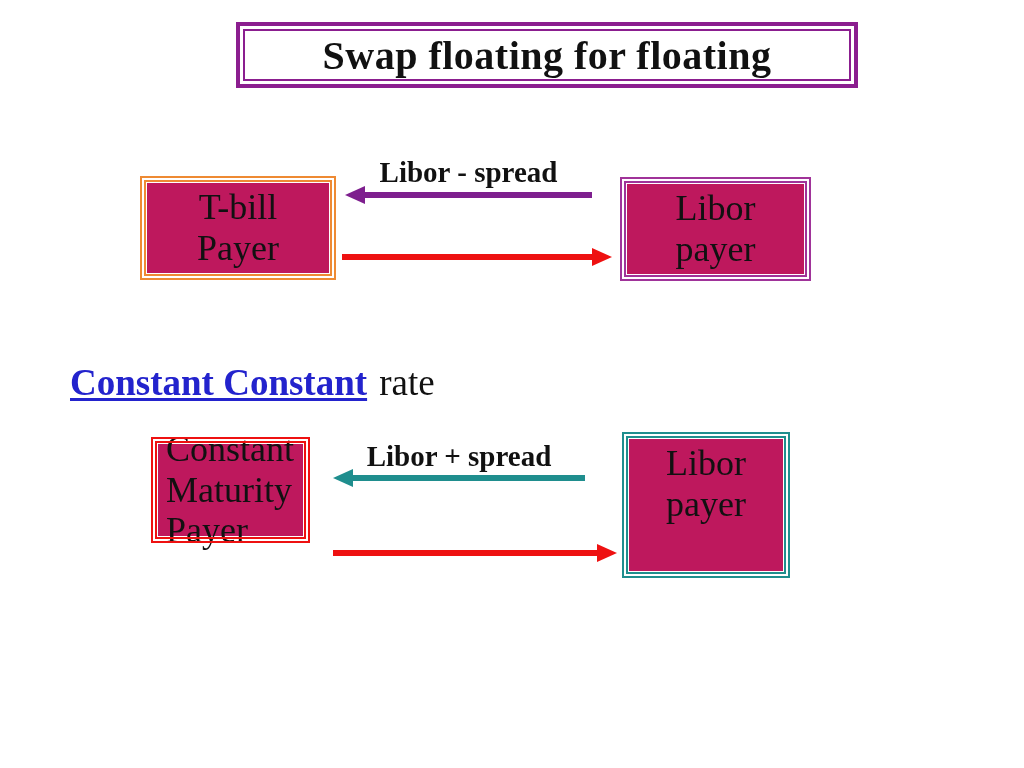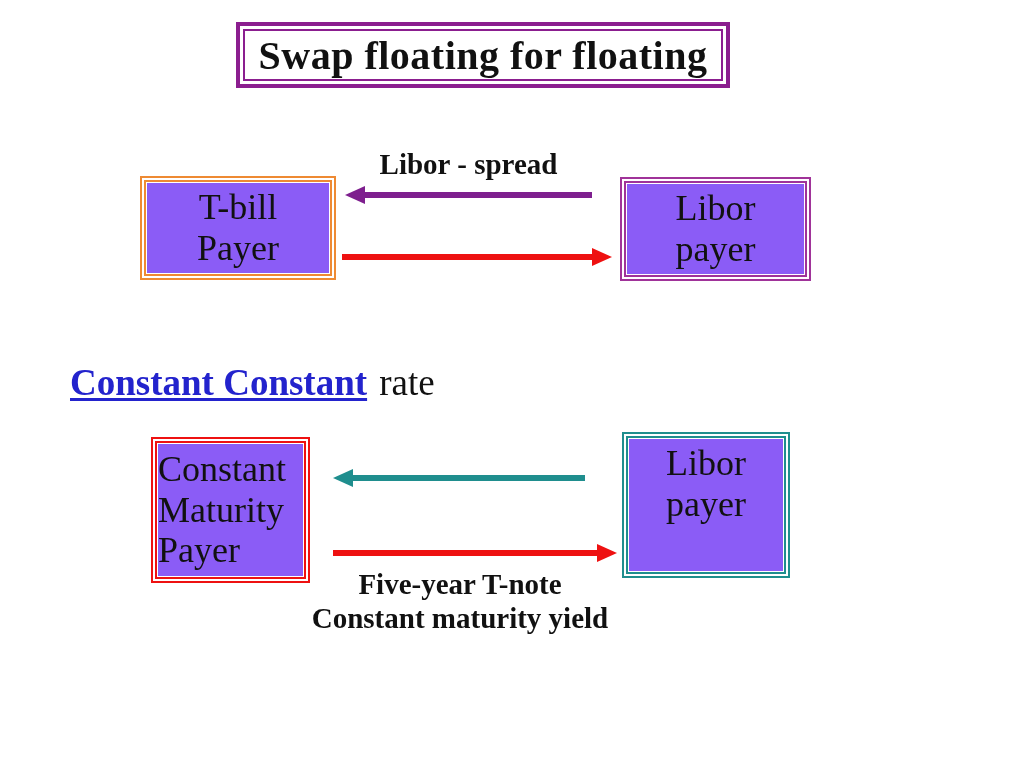--- a/index.html
+++ b/index.html
@@ -15,42 +15,42 @@
     --arrow-teal:#1F8E8E;
     --text-black:#111111;
   }
   html,body{margin:0;padding:0;background:#ffffff;}
   .slide{
     position:relative;width:1024px;height:768px;background:#ffffff;overflow:hidden;
     font-family:"Liberation Serif","DejaVu Serif",serif;color:var(--text-black);
   }
   
   .title-frame{
-    position:absolute;left:236px;top:22px;width:494px;height:66px;
+    position:absolute;left:236px;top:22px;width:622px;height:66px;
     border:4px solid var(--frame-purple);box-sizing:border-box;
     display:flex;align-items:center;justify-content:center;
   }
   .title-frame::after{
     content:"";position:absolute;inset:3px;border:2px solid var(--frame-purple);
     pointer-events:none;
   }
   .slide-title{
     font-size:40px;font-weight:bold;margin:0;letter-spacing:0.5px;
   }
   
   .heading{position:absolute;font-size:37px;white-space:nowrap;}
   .heading .term{
     font-weight:bold;text-decoration:underline;text-decoration-thickness:3px;text-underline-offset:3px;
   }
   .heading .term.violet{color:var(--link-violet);}
   .heading .term.blue{color:var(--link-blue);}
   .heading .rest{margin-left:0.33em;color:var(--text-black);}
   
   .dbox{
-    position:absolute;box-sizing:border-box;background:#8b5cf6;
+    position:absolute;box-sizing:border-box;background:#be185d;
     display:flex;align-items:center;justify-content:center;text-align:center;
     font-size:36px;line-height:1.13;white-space:pre-line;
   }
   .dbox::before{content:"";position:absolute;inset:-7px;border:2px solid var(--c);pointer-events:none;}
   .dbox::after{content:"";position:absolute;inset:-3px;border:2px solid var(--c);pointer-events:none;}
   .dbox.orange{--c:var(--box-orange);}
   .dbox.magenta{--c:var(--box-magenta);}
   .dbox.red{--c:var(--box-red);}
   .dbox.teal{--c:var(--box-teal);}
   .dbox.align-left{justify-content:flex-start;text-align:left;}
@@ -65,21 +65,21 @@
   .arrow .head-right{
     width:0;height:0;border-top:9px solid transparent;border-bottom:9px solid transparent;
     border-left:20px solid var(--c);
   }
   .arrow.purple{--c:var(--arrow-purple);}
   .arrow.red{--c:var(--arrow-red);}
   .arrow.teal{--c:var(--arrow-teal);}
   
   .flow-label{
     position:absolute;font-weight:bold;font-size:29px;text-align:center;
-    line-height:1.17;white-space:pre-line;
+    line-height:1.17;white-space:pre-line;margin-top:8px;
   }
 </style>
 </head>
 <body>
 
 <div class="slide">
 
   <div class="title-frame">
     <h1 class="slide-title">Swap floating for floating</h1>
   </div>
@@ -101,34 +101,33 @@
   <div class="arrow red" style="left:342px;top:248px;width:270px;">
     <div class="shaft"></div>
     <div class="head-right"></div>
   </div>
 
 
   <div class="heading" style="left:70px;top:361px;">
     <span class="term blue">Constant Constant</span><span class="rest">rate</span>
   </div>
 
-  <div class="dbox red align-left" style="left:158px;top:444px;width:145px;height:132px;">Constant
+  <div class="dbox red align-left" style="left:158px;top:444px;width:145px;height:92px;padding-left:8px;">Constant
 Maturity
 Payer</div>
 
   <div class="dbox teal align-top" style="left:629px;top:439px;width:154px;height:132px;padding-top:4px;">Libor
 payer</div>
 
+  <div class="flow-label" style="left:333px;top:432px;width:252px;">Libor + spread</div>
 
   <div class="arrow teal" style="left:333px;top:469px;width:252px;">
     <div class="head-left"></div>
     <div class="shaft"></div>
   </div>
 
   <div class="arrow red" style="left:333px;top:544px;width:284px;">
     <div class="shaft"></div>
     <div class="head-right"></div>
   </div>
 
-  <div class="flow-label" style="left:280px;top:568px;width:360px;">Five-year T-note
-Constant maturity yield</div>
 
 </div>
 
 </body></html>

